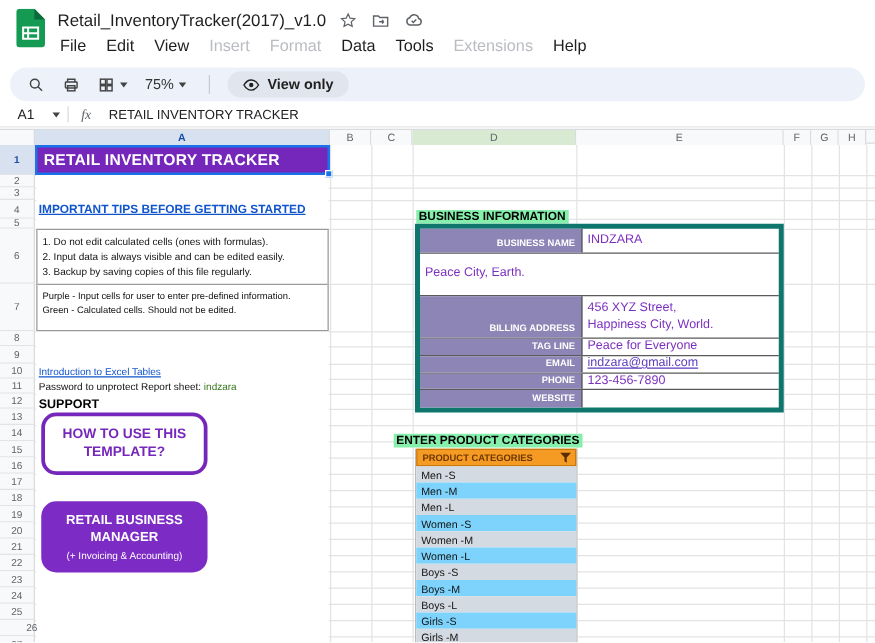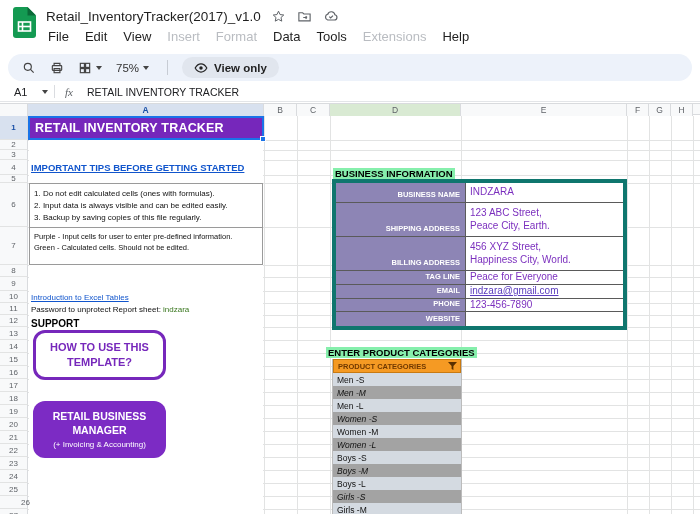--- a/index.html
+++ b/index.html
@@ -73,26 +73,26 @@
   .cell-heading { background:#86efac; font-weight:bold; font-size:9.5px; color:#000; padding:0 2px; }
   .biz-heading { left:333px; top:52px; }
   .biz-table { left:332px; top:63px; width:295px; border:4px solid #0f766e; background:#fff; }
   .biz-row { display:flex; border-bottom:1px solid #5a5a5a; }
   .biz-row:last-child { border-bottom:none; }
   .biz-label { width:130px; background:#8d85b5; color:#fff; font-size:7.5px; font-weight:bold; text-align:right; padding:0 5px 3px 2px; display:flex; align-items:flex-end; justify-content:flex-end; border-right:1px solid #5a5a5a; }
   .biz-value { flex:1; padding:1px 0 1px 4px; display:flex; flex-direction:column; justify-content:center; }
   .biz-value div { font-size:10px; color:#7b2fbe; line-height:12.5px; white-space:nowrap; }
   .biz-value .biz-link { text-decoration:underline; color:#5b3dbd; cursor:pointer; }
 
-  .cat-heading { left:326px; top:231px;text-align:right; }
+  .cat-heading { left:315px; top:231px;text-align:right; }
   .cat-table { left:332px; top:243px; width:130px; background:#fff; border-left:1px solid #bcbcbc; border-right:1px solid #bcbcbc; }
   .cat-header { height:14px; background:#f59a23; color:#6f3800; font-size:7.5px; font-weight:bold; display:flex; align-items:center; justify-content:space-between; padding:0 3px 0 4px; border:1px solid #c87a12; }
   .cat-row { height:13px; font-size:8.5px; color:#111; padding-left:4px; display:flex; align-items:center;text-align:right; }
   .band-dark { background:#d4dae1; }
-  .band-light { background:#a3a3a3;font-style:italic; }
+  .band-light { background:#7dd3fc; }
 </style>
 </head>
 <body>
 
 <div class="stage">
 
   <div class="titlebar">
     <span class="logo">
       <svg width="23" height="31" viewBox="0 0 23 31">
         <path d="M14.5 0H3a3 3 0 0 0-3 3v25a3 3 0 0 0 3 3h17a3 3 0 0 0 3-3V8.5z" fill="#149a52"></path>
@@ -296,23 +296,21 @@
 
     <div class="content cell-heading biz-heading">BUSINESS INFORMATION</div>
     <div class="content biz-table" id="biz-rows">
         <div class="biz-row" style="height: 20px;">
           <div class="biz-label">BUSINESS NAME</div>
           <div class="biz-value">
             <div>INDZARA</div>
           </div>
         </div>
         <div class="biz-row" style="height: 34px;">
-          <div class="biz-label">SHIPPING ADDRESS</div>
-          <div class="biz-value">
-            <div>123 ABC Street,</div>
+          <div class="biz-value">
             <div>Peace City, Earth.</div>
           </div>
         </div>
         <div class="biz-row" style="height: 34px;">
           <div class="biz-label">BILLING ADDRESS</div>
           <div class="biz-value">
             <div>456 XYZ Street,</div>
             <div>Happiness City, World.</div>
           </div>
         </div>

